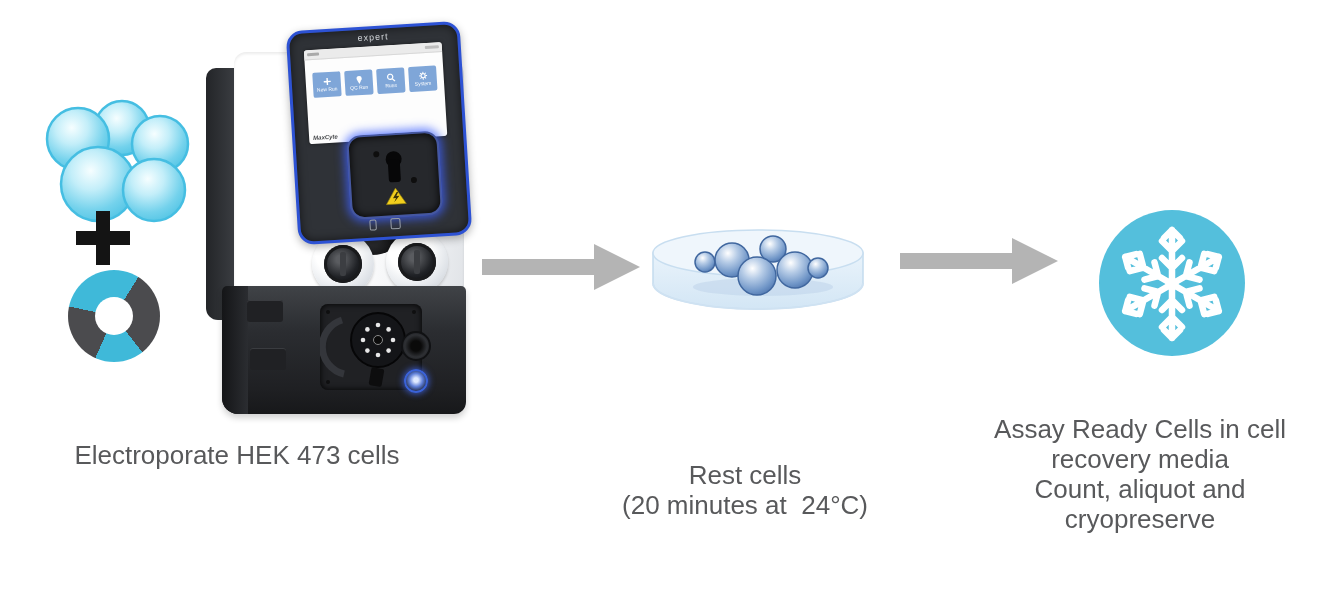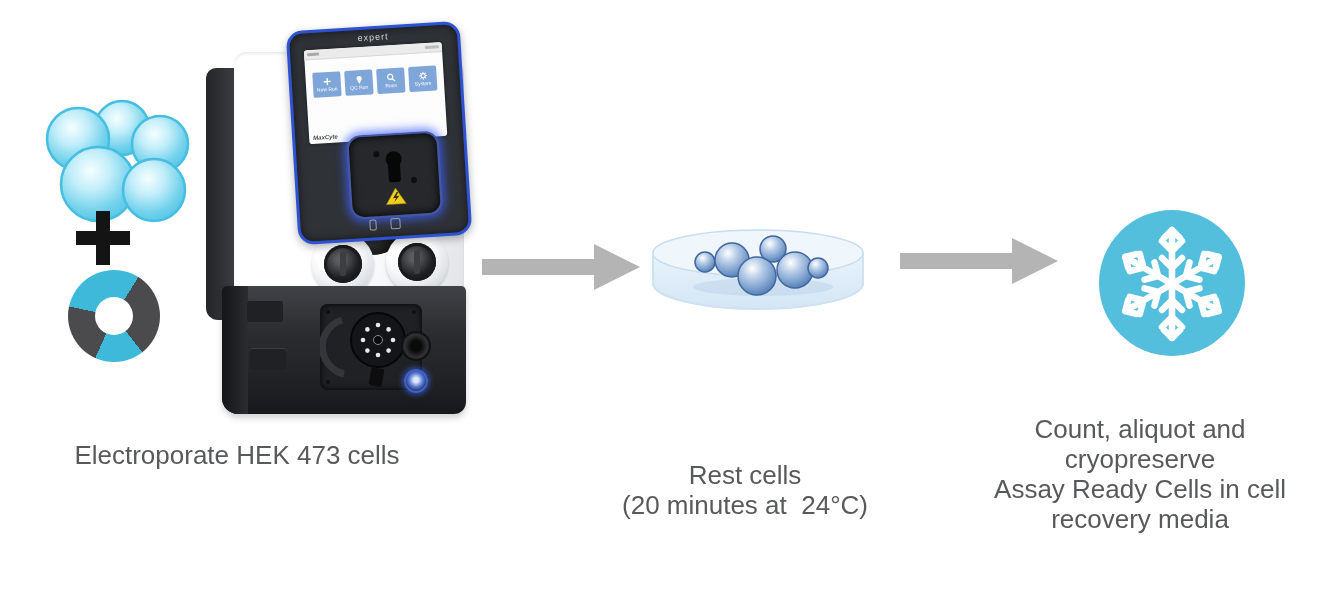--- a/index.html
+++ b/index.html
@@ -272,17 +272,17 @@
   <div class="caption cap1">
     <div>Electroporate HEK 473 cells</div>
   </div>
 
   <div class="caption cap2">
     <div>Rest cells</div>
     <div class="pre">(20 minutes at  24°C)</div>
   </div>
 
   <div class="caption cap3">
+    <div>Assay Ready Cells in cell recovery media</div>
     <div>Count, aliquot and cryopreserve</div>
-    <div>Assay Ready Cells in cell recovery media</div>
   </div>
 
 </div>
 
 </body></html>

